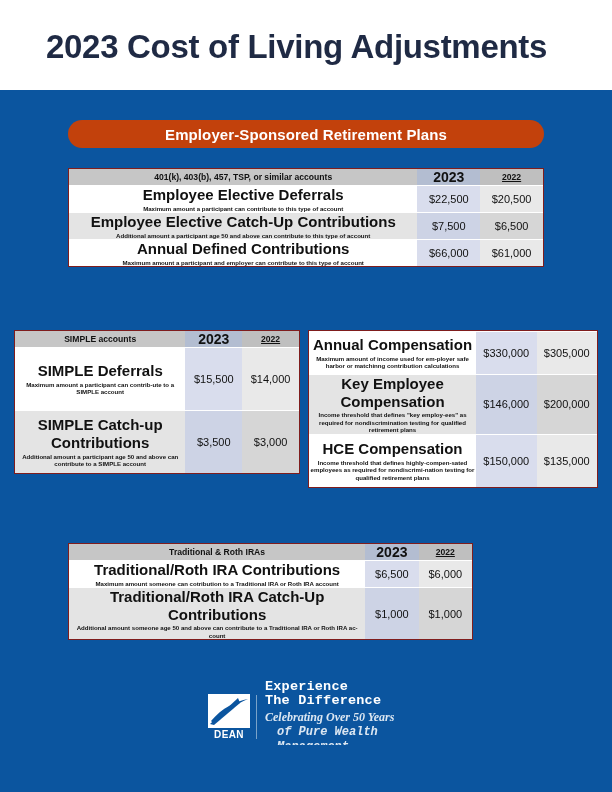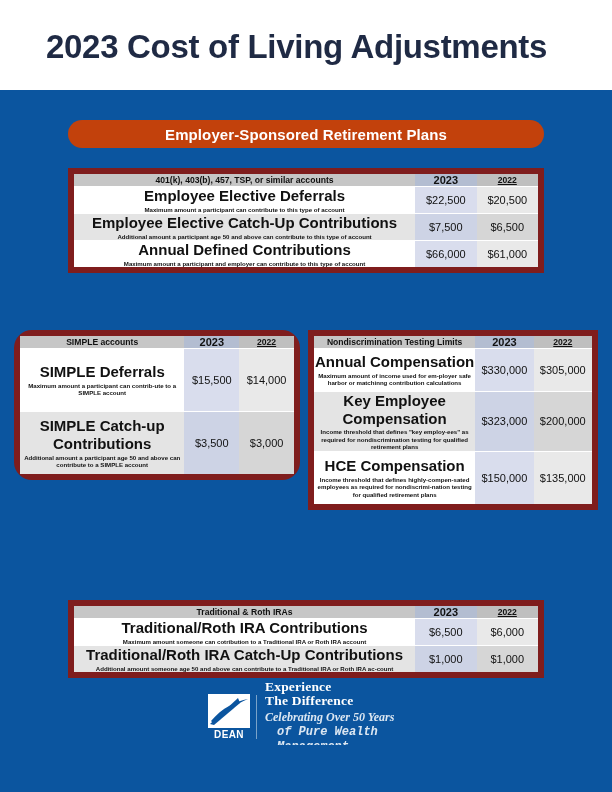--- a/index.html
+++ b/index.html
@@ -61,21 +61,21 @@
     align-items: center;
     justify-content: center;
     letter-spacing: 0.1px;
   }
   #pill-employer { left: 68px; top: 120px; width: 476px; }
   #pill-individual { left: 68px; top: 530px; width: 476px; }
 
   
   .tbl {
     position: absolute;
-    border: 6px solid #7f1d1d;
+    border: 1px solid #7f1d1d;
     box-sizing: border-box;
     background: #22c55e;
   }
   .tbl table {
     border-collapse: collapse;
     width: 100%;
     table-layout: fixed;
   }
   .tbl td {
     padding: 0;
@@ -87,21 +87,21 @@
     background: #c6c6c6;
     text-align: center;
     font-size: 8.6px;
     font-weight: 700;
     color: #111111;
     padding: 7px 4px;
   }
   .hdr-year-23 {
     background: #b3bdd1;
     text-align: center;
-    font-size: 11px;
+    font-size: 14px;
     font-weight: 600;
     color: #111111;
     padding: 7px 2px;
   }
   .hdr-year-22 {
     background: #bfbfbf;
     text-align: center;
     font-size: 8.6px;
     font-weight: 600;
     color: #111111;
@@ -139,23 +139,23 @@
   .row-a .v23 { background: #d9dded; }
   .row-a .v22 { background: #e9e9e9; }
   .row-b .cell-desc { background: #e4e4e4; }
   .row-b .v23 { background: #cdd3e5; }
   .row-b .v22 { background: #d6d6d6; }
 
   .rowsep td { border-top: 1px solid #ffffff; }
 
   
   #tbl-employer { left: 68px; top: 168px; width: 476px; }
-  #tbl-simple   { left: 14px; top: 330px; width: 286px; border-radius: 18px; }
+  #tbl-simple   { left: 14px; top: 330px; width: 286px; }
   #tbl-nondisc  { left: 308px; top: 330px; width: 290px; }
-  #tbl-ira      { left: 68px; top: 600px; width: 476px; }
+  #tbl-ira      { left: 68px; top: 543px; width: 405px; }
 
   
   .logo-wrap {
     position: absolute;
     left: 208px;
     top: 692px;
     width: 196px;
     height: 50px;
     display: flex;
     align-items: center;
@@ -189,21 +189,21 @@
   .logo-div {
     width: 1px;
     height: 44px;
     background: #7aa3c9;
     margin: 0 8px 0 6px;
     flex: 0 0 auto;
   }
   .logo-txt { color: #ffffff; }
   .logo-txt .l1,
   .logo-txt .l2 {
-    font-family: Liberation Serif, serif;
+    font-family: Liberation Mono, monospace;
     font-size: 13.5px;
     font-weight: 700;
     line-height: 1.08;
     letter-spacing: 0.2px;
   }
   .logo-txt .l3,
   .logo-txt .l4 {
     font-family: "Liberation Serif", serif;
     font-style: italic;
     font-size: 12px;
@@ -311,39 +311,34 @@
   </div>
 
   <div class="tbl" id="tbl-nondisc">
     <table>
       <colgroup>
           <col style="width:58%">
           <col style="width:21%">
           <col style="width:21%">
         </colgroup>
       <tbody>
-        <tr>
-          <td class="hdr-label">Nondiscrimination Testing Limits</td>
-          <td class="hdr-year-23">2023</td>
-          <td class="hdr-year-22">2022</td>
-        </tr>
         <tr class="row-a rowsep">
           <td class="cell-desc" style="height:42px">
             <span class="t">Annual Compensation</span>
             <span class="s">Maximum amount of income used for em-ployer safe harbor or matchinng contribution calculations</span>
           </td>
           <td class="cell-val v23">$330,000</td>
           <td class="cell-val v22">$305,000</td>
         </tr>
         <tr class="row-b rowsep">
           <td class="cell-desc" style="height:42px">
             <span class="t">Key Employee Compensation</span>
             <span class="s">Income threshold that defines "key employ-ees" as required for nondiscrimination testing for qualified retirement plans</span>
           </td>
-          <td class="cell-val v23">$323,000</td>
+          <td class="cell-val v23">$146,000</td>
           <td class="cell-val v22">$200,000</td>
         </tr>
         <tr class="row-a rowsep">
           <td class="cell-desc" style="height:52px">
             <span class="t">HCE Compensation</span>
             <span class="s">Income threshold that defines highly-compen-sated employees as required for nondiscrimi-nation testing for qualified retirement plans</span>
           </td>
           <td class="cell-val v23">$150,000</td>
           <td class="cell-val v22">$135,000</td>
         </tr>

